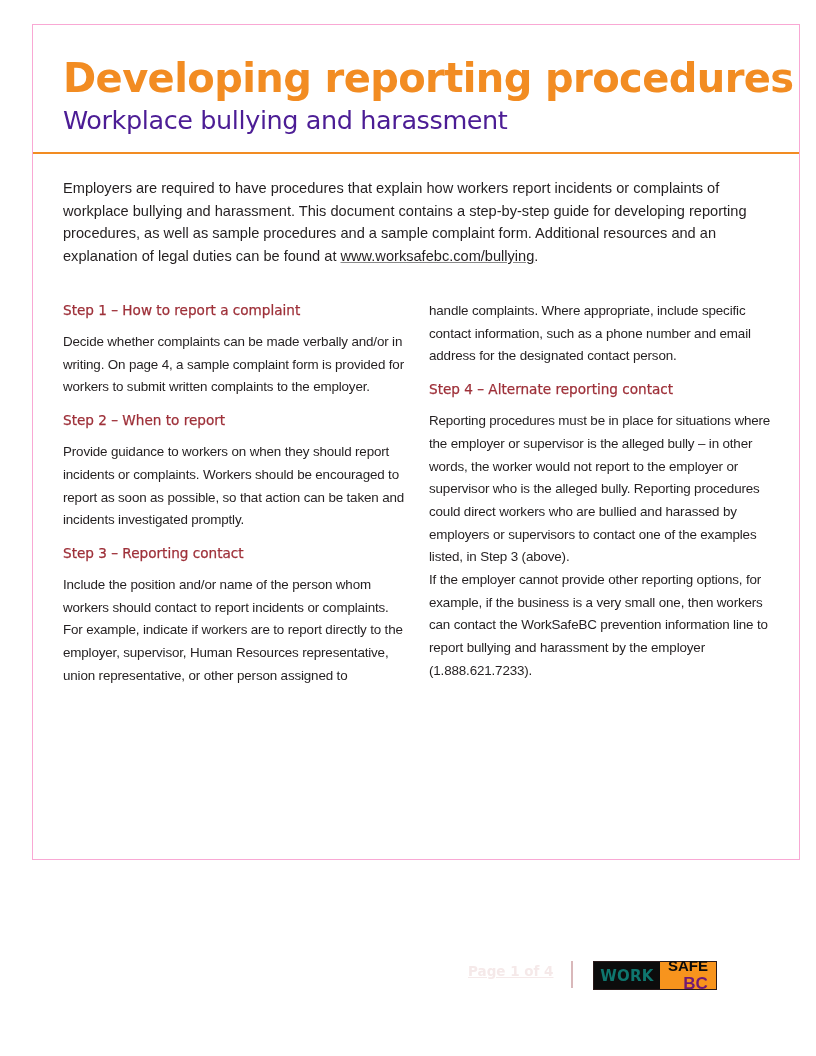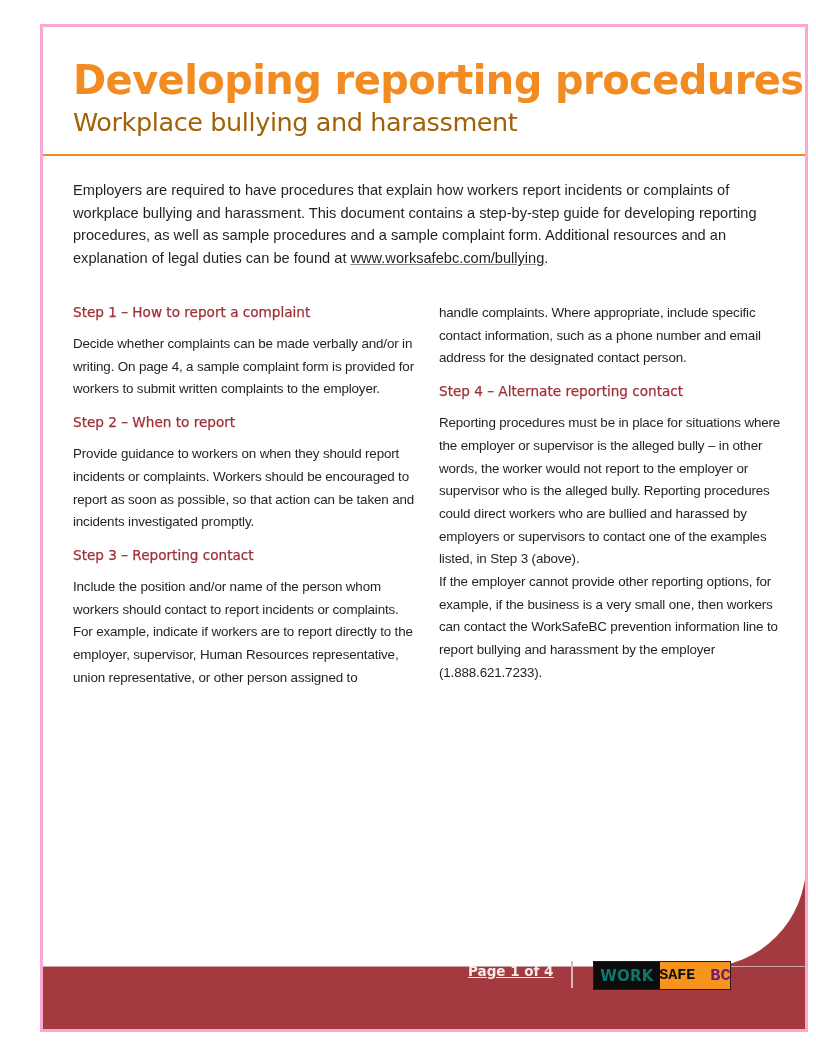--- a/index.html
+++ b/index.html
@@ -1,25 +1,25 @@
 <!DOCTYPE html>
 <html><head>
 <meta charset="utf-8">
 <style>
   html, body { margin: 0; padding: 0; background: #ffffff; }
   body { width: 816px; height: 1056px; position: relative; overflow: hidden;
          font-family: "DejaVu Sans", "Liberation Sans", sans-serif; color: #231f20; }
-  .page { position: absolute; left: 40px; top: 24px; width: 768px; height: 1008px;
-          border: 3px solid #f9a8d4; box-sizing: border-box; background: #fff; overflow: hidden; }
+  .page { position: absolute; left: 32px; top: 24px; width: 768px; height: 836px;
+          border: 1px solid #f9a8d4; box-sizing: border-box; background: #fff; overflow: hidden; }
   .title { position: absolute; left: 30px; top: 30px; margin: 0;
            font-family: "DejaVu Sans", sans-serif; font-weight: bold; font-size: 40px;
            letter-spacing: -0.6px; color: #f28c22; white-space: nowrap; }
   .subtitle { position: absolute; left: 30px; top: 80px; margin: 0;
               font-family: "DejaVu Sans", sans-serif; font-weight: normal; font-size: 25.5px;
-              letter-spacing: -0.4px; color: #a16207; white-space: nowrap; }
+              letter-spacing: -0.4px; color: #4c1d95; white-space: nowrap; }
   .rule { position: absolute; left: 0; top: 127px; width: 768px; height: 2px; background: #f28c22; }
   .intro { position: absolute; left: 30px; top: 152px; width: 712px; margin: 0;
            font-family: "Liberation Sans", sans-serif; font-size: 14.6px; line-height: 22.7px; color: #231f20; }
   .intro a { color: #231f20; text-decoration: underline; text-decoration-color: #8a8a8a; margin-top: 28px; }
   .col { position: absolute; top: 275px; width: 345px; }
   .col.left { left: 30px; }
   .col.right { left: 396px; }
   .step-heading { margin: 0 0 11px 0; font-family: "DejaVu Sans", sans-serif; font-size: 13.6px;
                   font-weight: normal; color: #9e3039; line-height: 20px; -webkit-text-stroke: 0.25px #9e3039; }
   .step-text { margin: 0 0 11px 0; font-family: Liberation Sans, sans-serif; font-size: 13.4px;
@@ -30,22 +30,22 @@
                    background: #ffffff; border-bottom-right-radius: 102px 103px; }
   .band { position: absolute; left: 0; top: 939px; width: 768px; height: 68px; background: #a33a40;
           border-top: 1px solid #c9a5a5; box-sizing: border-box; }
   .page-num { position: absolute; left: 468px; top: 963px; font-family: "DejaVu Sans", sans-serif;
               font-size: 13.5px; font-weight: bold; color: #f5e9e9; white-space: nowrap; text-decoration: underline; }
   .divider { position: absolute; left: 571px; top: 961px; width: 2px; height: 27px; background: #d9b8ba; }
   .logo { position: absolute; left: 593px; top: 961px; height: 27px; display: flex; border: 1px solid #2a1a1a; }
   .logo .work { background: #0c0c0c; color: #0f766e; width: 66px; display: flex; align-items: center;
                 justify-content: center; font-family: "DejaVu Sans", sans-serif; font-weight: bold;
                 font-size: 15px; letter-spacing: 0.2px; }
-  .logo .safe { background: #f7941d; width: 70px; display: flex; align-items: center; justify-content: center;
-                font-family: Liberation Mono, monospace; font-weight: bold; font-size: 15px; }
+  .logo .safe { background: #f7941d; width: 56px; display: flex; align-items: center; justify-content: center;
+                font-family: Liberation Sans, sans-serif; font-weight: bold; font-size: 15px; flex-direction: column; }
   .logo .safe .s { color: #0c0c0c; }
   .logo .safe .bc { color: #701a75; margin-left: 15px; font-size: 17px; }
 </style>
 </head>
 <body>
 
 <div class="page">
   <h1 class="title">Developing reporting procedures</h1>
   <h2 class="subtitle">Workplace bullying and harassment</h2>
   <div class="rule"></div>

